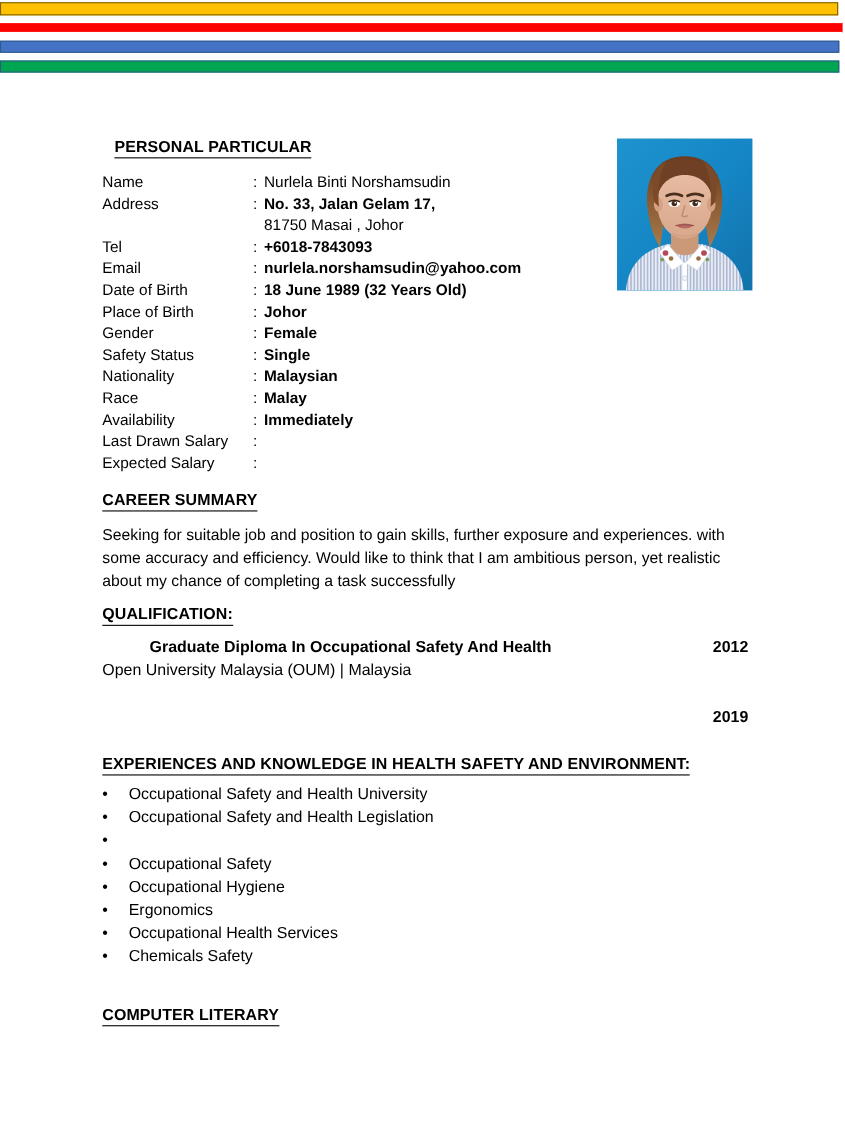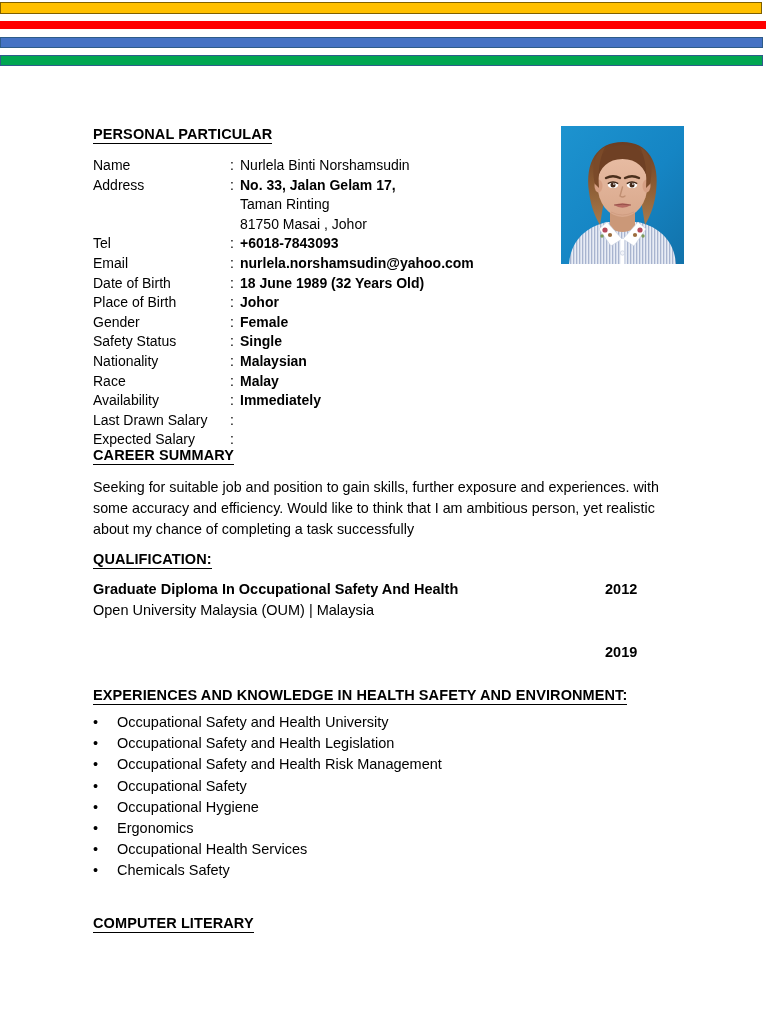--- a/index.html
+++ b/index.html
@@ -74,21 +74,21 @@
     font-size: 14.5px;
     font-weight: bold;
     letter-spacing: 0.1px;
     white-space: nowrap;
   }
   .h-section .ul {
     border-bottom: 1.6px solid #000;
     padding-bottom: 1px;
   }
 
-  #personal-particular-heading { top: 126px; }
+  #personal-particular-heading { top: 126px; margin-left: 11px; }
   #career-summary-heading { top: 447px; }
   #qualification-heading { top: 551px; }
   #experiences-heading { top: 687px; }
   #computer-literary-heading { top: 915px; }
 
   
   #personal-table {
     position: absolute;
     left: 93px;
     top: 156px;
@@ -148,20 +148,21 @@
     left: 93px;
     width: 560px;
     font-size: 14.5px;
   }
   #qual-0 { top: 581px; }
   #qual-1 { top: 644px; }
   .qual-line {
     position: relative;
     height: 21px;
     white-space: nowrap;
+    margin-left: 43px;
   }
   .qual-title {
     font-weight: bold;
   }
   .qual-year {
     position: absolute;
     left: 512px;
     font-weight: bold;
   }
   .qual-sub {
@@ -207,21 +208,20 @@
     <div class="p-row">
       <div class="p-label">Name</div>
       <div class="p-colon">:</div>
       <div class="p-value bold">Nurlela Binti Norshamsudin</div>
     </div>
     <div class="p-row">
       <div class="p-label">Address</div>
       <div class="p-colon">:</div>
       <div class="p-value">No. 33, Jalan Gelam 17,</div>
     </div>
-    <div class="p-cont">Taman Rinting</div>
     <div class="p-cont">81750 Masai , Johor</div>
     <div class="p-row">
       <div class="p-label">Tel</div>
       <div class="p-colon">:</div>
       <div class="p-value">+6018-7843093</div>
     </div>
     <div class="p-row">
       <div class="p-label">Email</div>
       <div class="p-colon">:</div>
       <div class="p-value">nurlela.norshamsudin@yahoo.com</div>
@@ -373,21 +373,20 @@
     <div class="exp-item">
       <span class="exp-bullet">•</span>
       <span>Occupational Safety and Health University</span>
     </div>
     <div class="exp-item">
       <span class="exp-bullet">•</span>
       <span>Occupational Safety and Health Legislation</span>
     </div>
     <div class="exp-item">
       <span class="exp-bullet">•</span>
-      <span>Occupational Safety and Health Risk Management</span>
     </div>
     <div class="exp-item">
       <span class="exp-bullet">•</span>
       <span>Occupational Safety</span>
     </div>
     <div class="exp-item">
       <span class="exp-bullet">•</span>
       <span>Occupational Hygiene</span>
     </div>
     <div class="exp-item">

